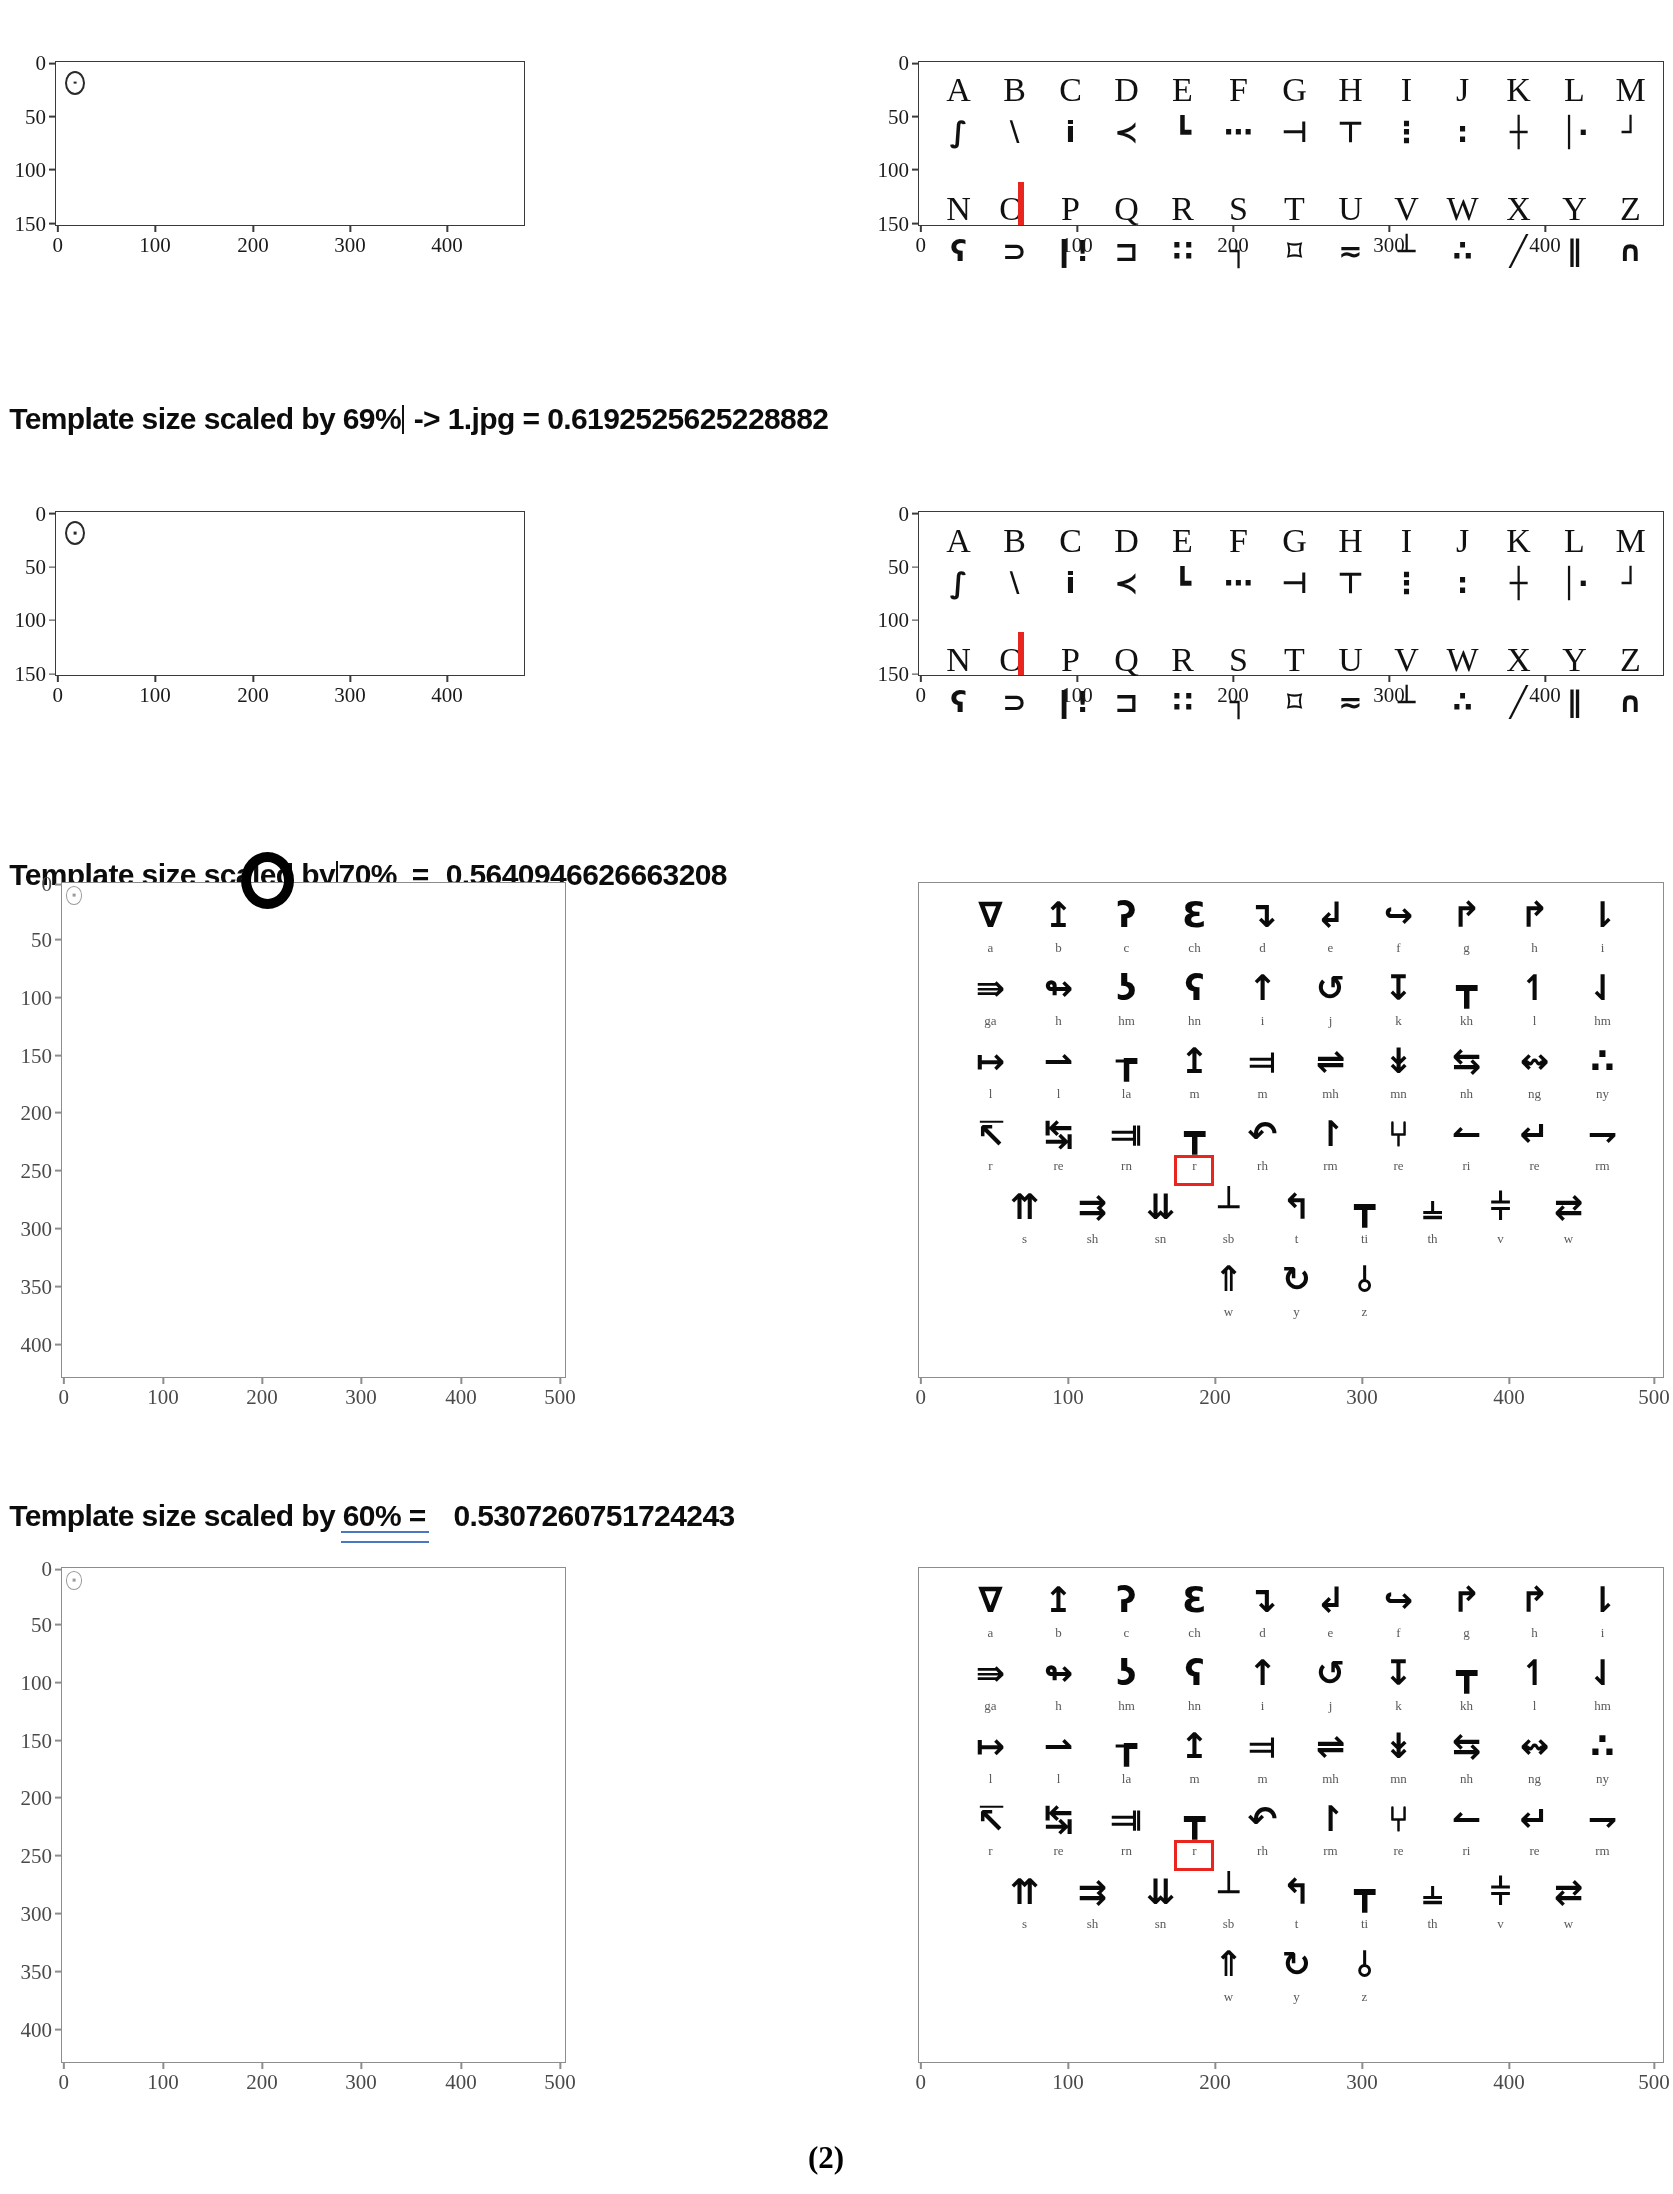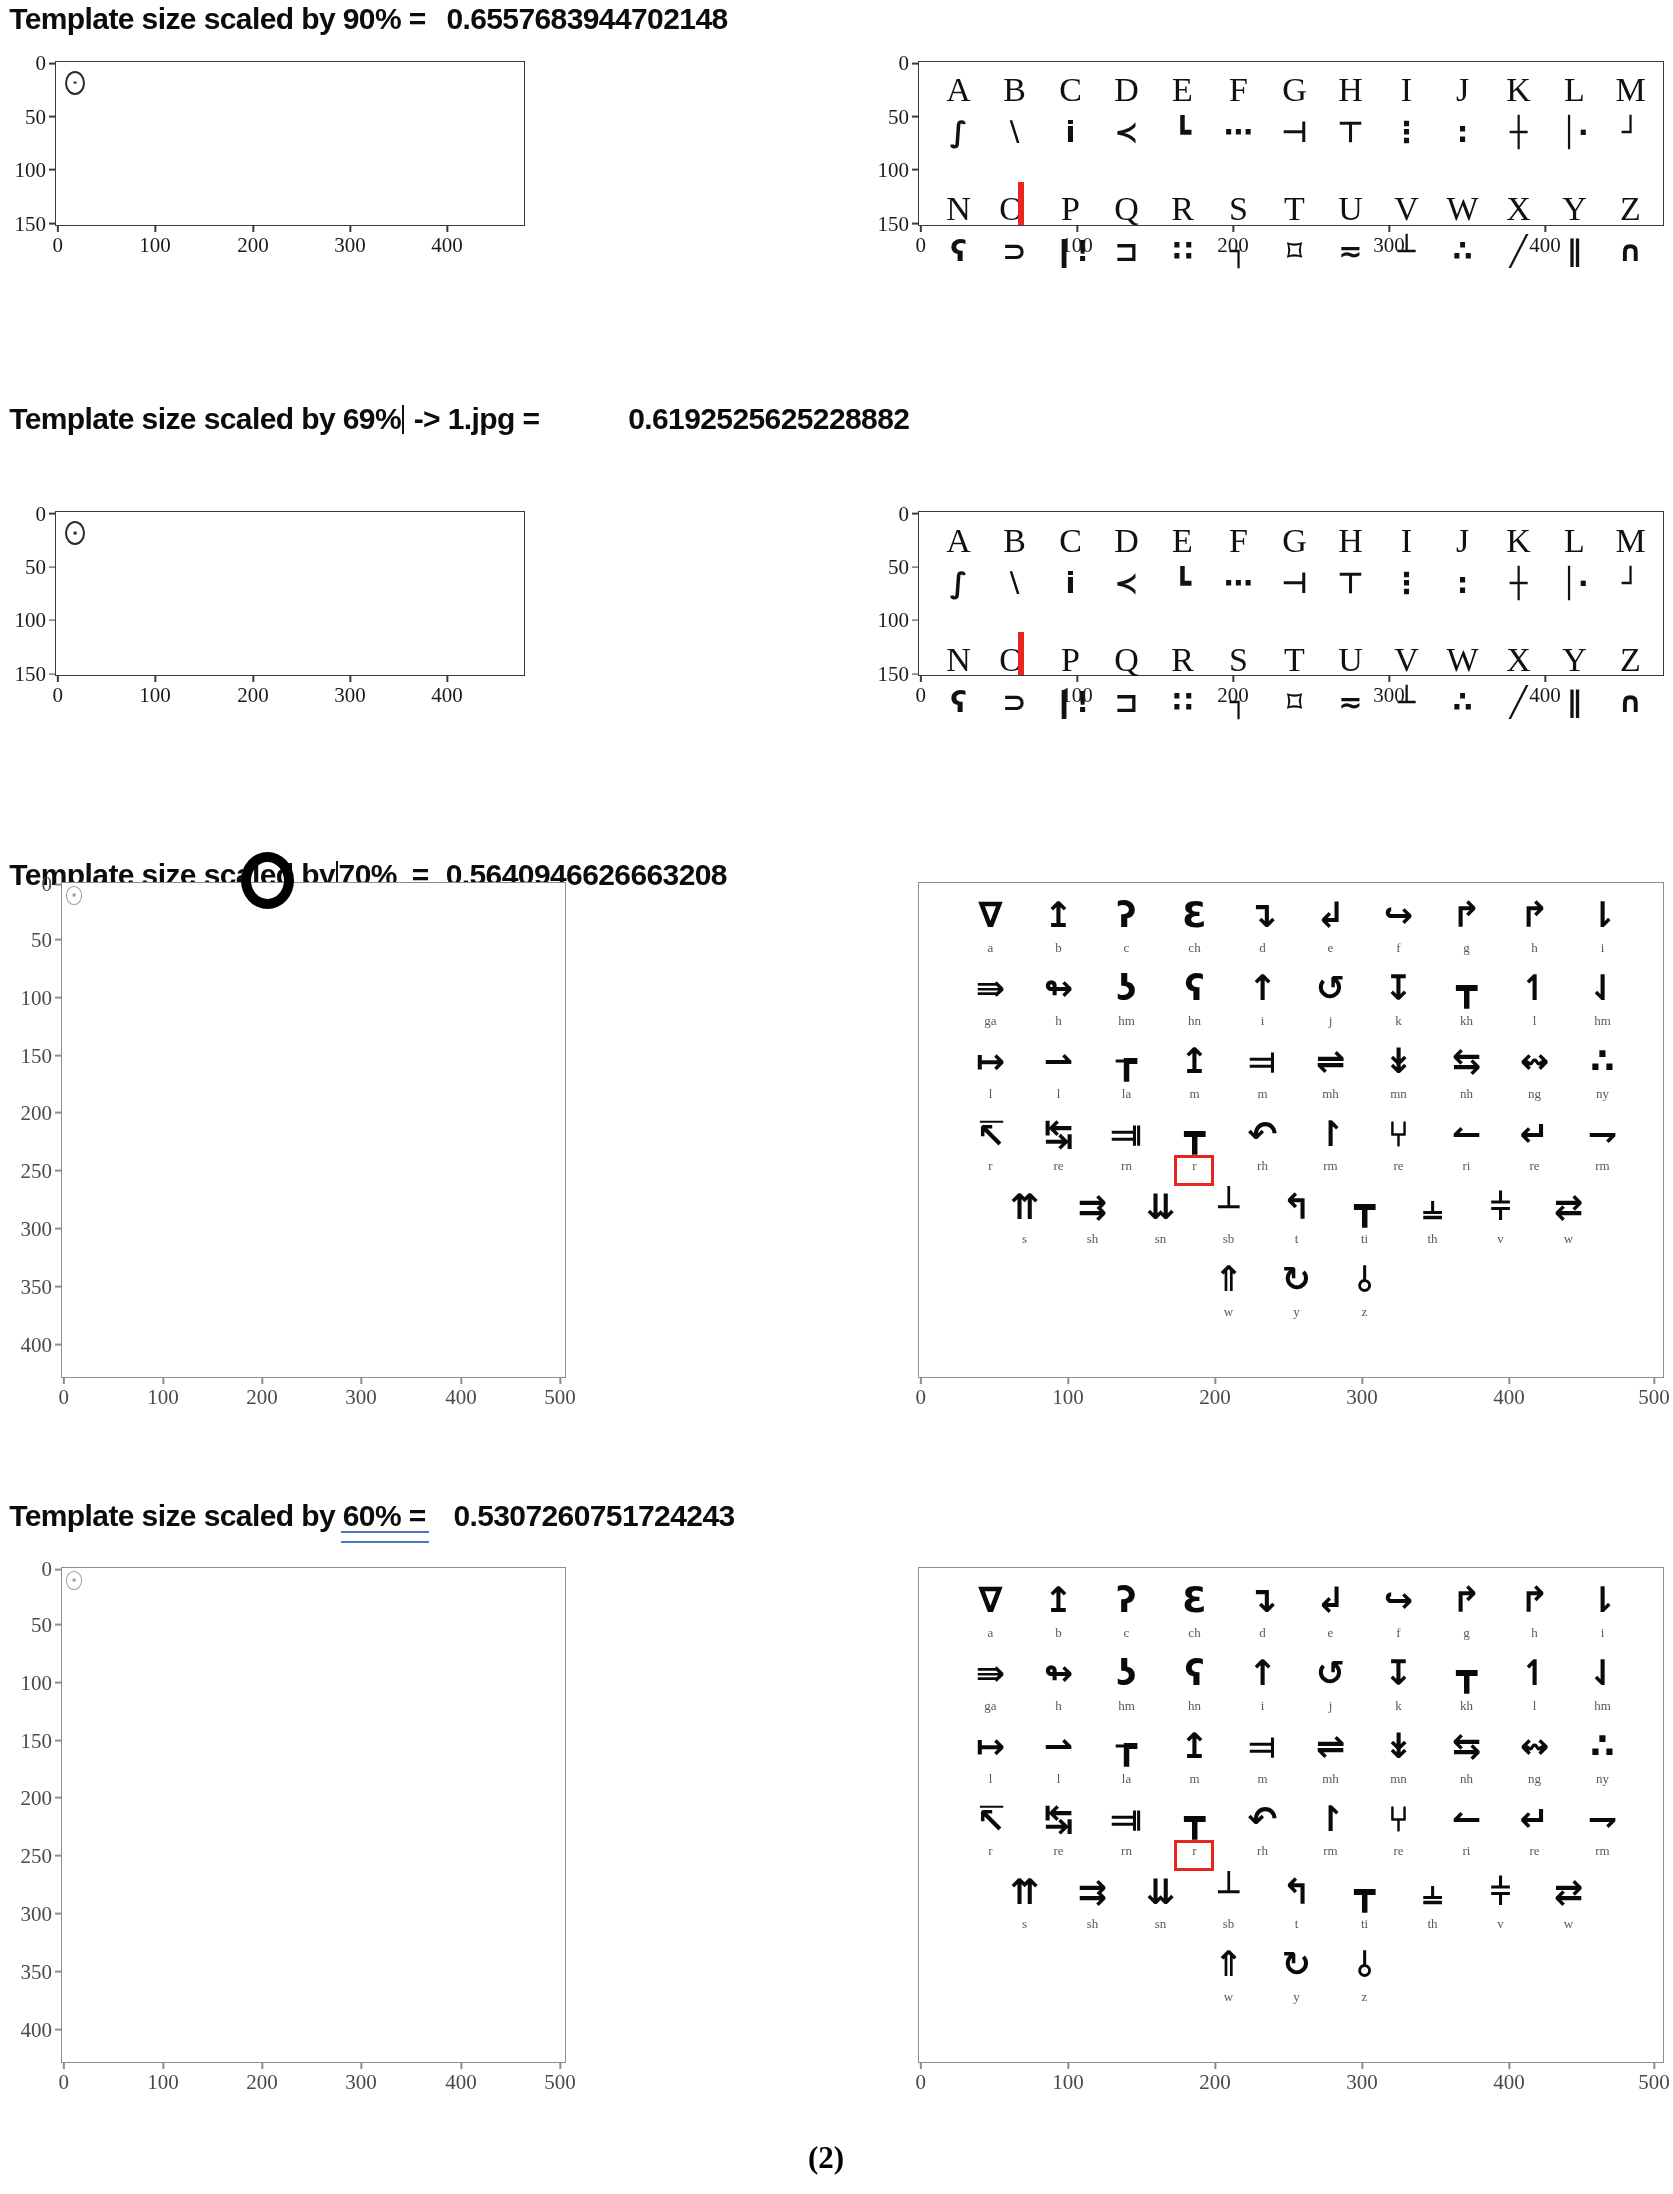--- a/index.html
+++ b/index.html
@@ -217,24 +217,20 @@
     font-weight:700;
     font-size:31px;
     color:#000;
   }
 </style>
 </head>
 <body>
 
 <div class="page">
 
-  <div class="title" style="left:9.2px;top:3.7px;">
-    <span class="frag">Template size scaled by 90% =</span>
-    <span class="frag" style="margin-left:13px;">0.6557683944702148</span>
-  </div>
 
   <div class="block" style="left:0;top:44px;width:1673px;height:312px;">
 
     <div class="axes" style="left:55px;top:16.5px;width:470px;height:165px;">
       <div class="ytick" style="top:1.8px;">0</div>
       <div class="ytick" style="top:55px;">50</div>
       <div class="ytick" style="top:108px;">100</div>
       <div class="ytick" style="top:162px;">150</div>
 
       <div class="xtick" style="left:1.8px;">0</div>
@@ -319,21 +315,21 @@
 
       <div class="ytick" style="top:1.8px;">0</div>
       <div class="ytick" style="top:55px;">50</div>
       <div class="ytick" style="top:108px;">100</div>
       <div class="ytick" style="top:162px;">150</div>
     </div>
   </div>
 
   <div class="title" style="left:9.2px;top:404px;">
     <span class="frag">Template size scaled by 69%</span><span class="caret"></span><span class="frag" style="margin-left:9.2px;">-&gt; 1.jpg  =</span>
-    <span class="frag" style="margin-left:81px;">0.6192525625228882</span>
+    <span class="frag" style="">0.6192525625228882</span>
   </div>
 
   <div class="block" style="left:0;top:331px;width:1673px;height:312px;">
     <div class="axes" style="left:55px;top:180px;width:470px;height:165px;">
       <div class="ytick" style="top:1.8px;">0</div>
       <div class="ytick" style="top:55px;">50</div>
       <div class="ytick" style="top:108px;">100</div>
       <div class="ytick" style="top:162px;">150</div>
 
       <div class="xtick" style="left:1.8px;">0</div>

